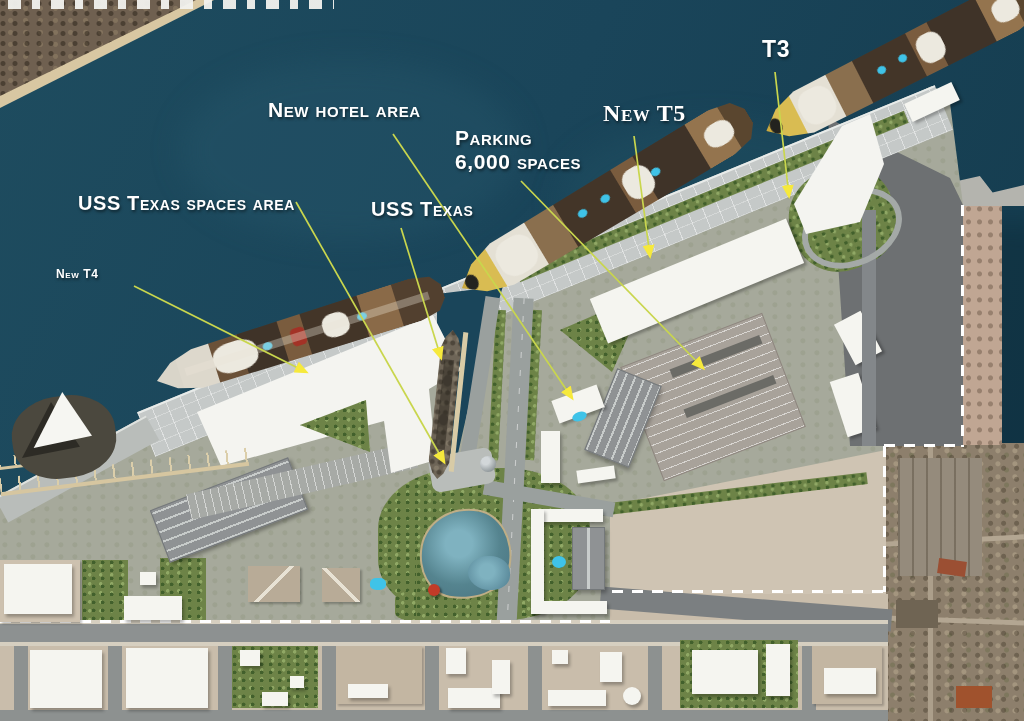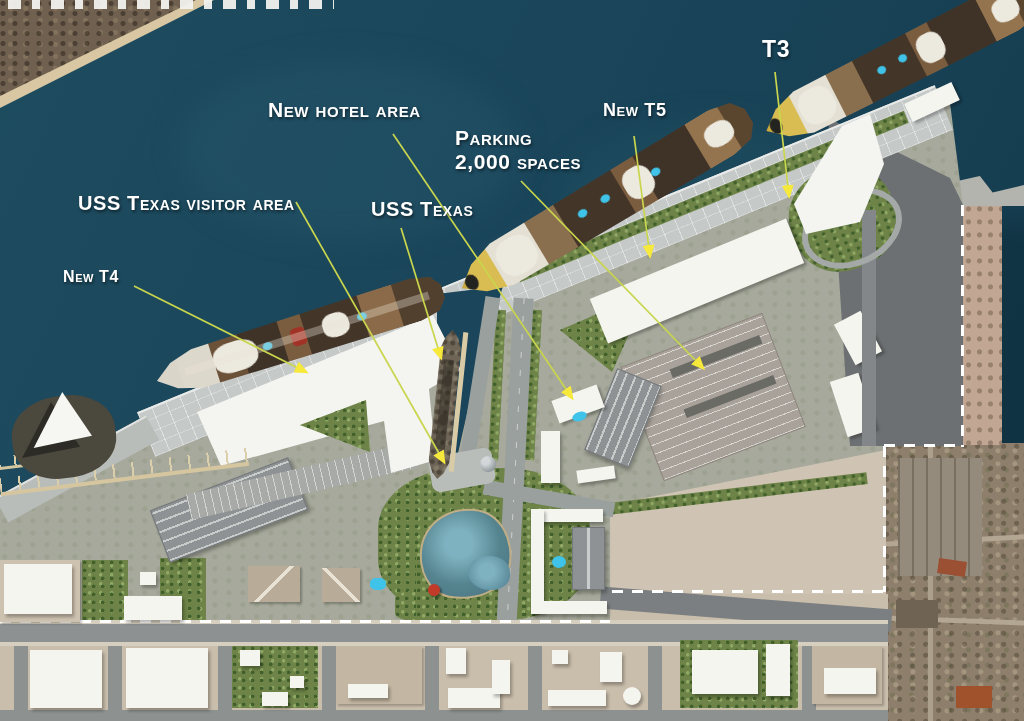--- a/index.html
+++ b/index.html
@@ -289,21 +289,21 @@
         <line x1="775" y1="72" x2="789" y2="196" stroke="#c9d64d" stroke-width="1.7" marker-end="url(#ah)"></line>
         <line x1="296" y1="202" x2="444" y2="462" stroke="#c9d64d" stroke-width="1.7" marker-end="url(#ah)"></line>
         <line x1="401" y1="228" x2="441" y2="358" stroke="#c9d64d" stroke-width="1.7" marker-end="url(#ah)"></line>
         <line x1="134" y1="286" x2="306" y2="372" stroke="#c9d64d" stroke-width="1.7" marker-end="url(#ah)"></line>
       </g>
   </svg>
 
   <div id="label-layer">
     <div class="map-label" style="left: 268px; top: 98px; font-size: 21px; color: rgb(255, 255, 255);">New hotel area</div>
     <div class="map-label" style="left: 455px; top: 126px; font-size: 21px; color: rgb(255, 255, 255);">Parking
-2,000 spaces</div>
-    <div class="map-label" style="left: 603px; top: 100px; font-size: 18px; color: rgb(255, 255, 255);">New T5</div>
+6,000 spaces</div>
+    <div class="map-label" style="left: 603px; top: 100px; font-size: 24px; color: rgb(255, 255, 255); font-family: Liberation Serif, serif;">New T5</div>
     <div class="map-label" style="left: 762px; top: 36px; font-size: 23px; color: rgb(255, 255, 255);">T3</div>
-    <div class="map-label" style="left: 78px; top: 192px; font-size: 20px; color: rgb(255, 255, 255);">USS Texas visitor area</div>
+    <div class="map-label" style="left: 78px; top: 192px; font-size: 20px; color: rgb(255, 255, 255);">USS Texas spaces area</div>
     <div class="map-label" style="left: 371px; top: 198px; font-size: 20px; color: rgb(255, 255, 255);">USS Texas</div>
-    <div class="map-label" style="left: 56px; top: 268px; font-size: 16px; color: rgb(255, 255, 255); margin-left: 7px;">New T4</div>
+    <div class="map-label" style="left: 56px; top: 268px; font-size: 12px; color: rgb(255, 255, 255);">New T4</div>
   </div>
 
 </div>
 
 </body></html>

